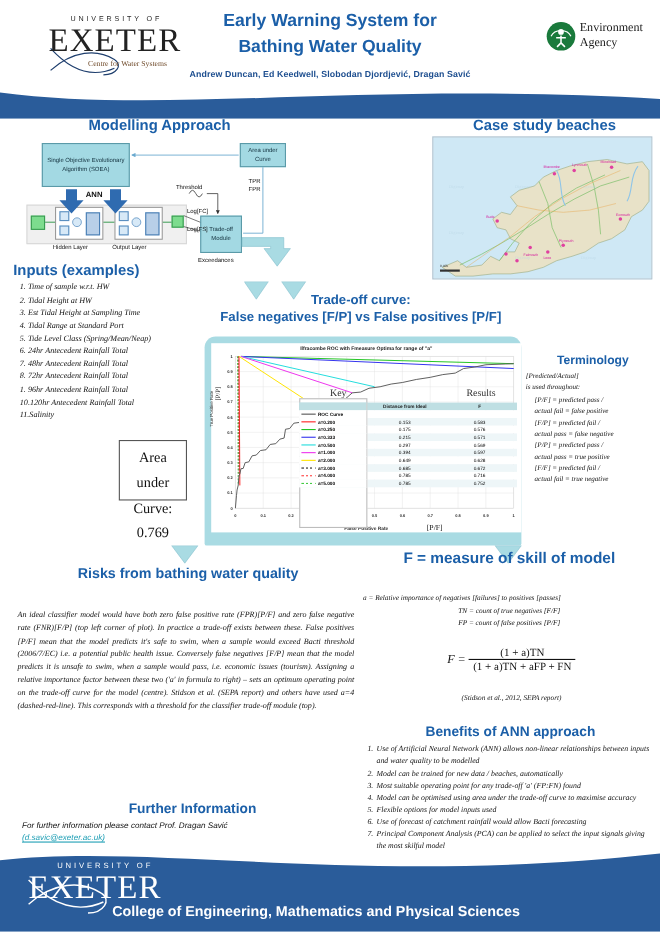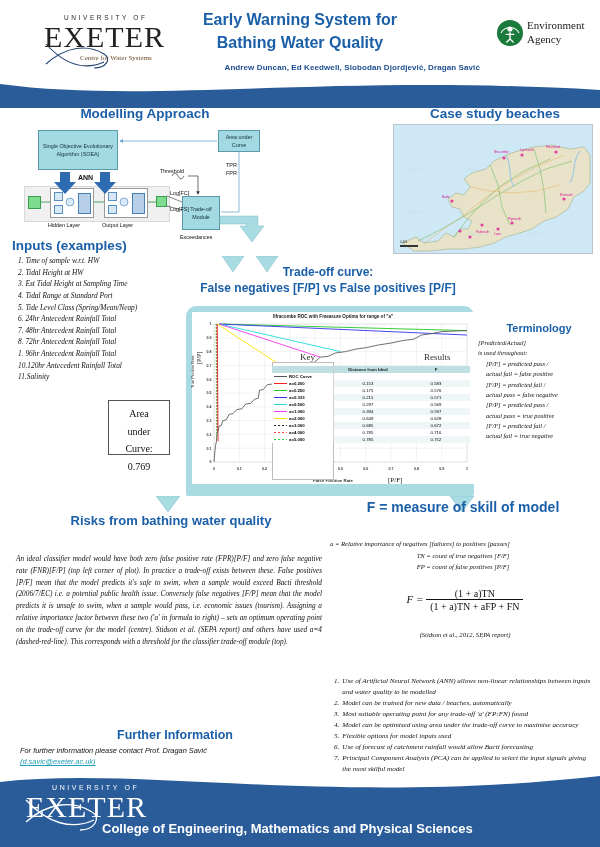--- a/index.html
+++ b/index.html
@@ -12,21 +12,21 @@
   }
   .poster { position: relative; width: 600px; height: 847px; background:#fff; }
 
   
   .header { position:absolute; left:0; top:0; width:600px; height:100px; }
   .hdr-title {
     position:absolute; left:150px; top:8px; width:300px;
     text-align:center; color:#1b5fa8; font-weight:bold; font-size:16px; line-height:1.45;
   }
   .hdr-authors {
-    position:absolute; left:120px; top:63px; width:360px; text-align:right;
+    position:absolute; left:120px; top:63px; width:360px; text-align:center;
     color:#1d4e8f; font-weight:bold; font-size:8px; letter-spacing:.1px;
   }
   
   .ex-logo { position:absolute; left:22px; top:14px; width:165px; height:48px; color:#1f3f6e; }
   .ex-univ { position:absolute; left:42px; top:0px; font-size:6.5px; letter-spacing:2.6px; color:#2a2a2a; }
   .ex-word { position:absolute; left:22px; top:6px; font-family:"Liberation Serif",serif;
              font-size:30px; letter-spacing:1px; color:#222; font-weight:normal;}
   .ex-sub { position:absolute; left:58px; top:40px; font-size:7px; color:#6f4a2a; font-family:"Liberation Serif",serif; }
   .ex-swash { position:absolute; left:20px; top:18px; }
 
@@ -58,21 +58,21 @@
   .nrn-ramp { position:absolute; background:#b8cfe8; border:1px solid #4a7fb5; }
   .green-sq { position:absolute; background:#7ddc8e; border:1px solid #3a9c52; }
 
   
   .inp-title { position:absolute; left:12px; top:238px; font-size:13.5px; }
   .inp-list { position:absolute; left:18px; top:255px; width:175px;
               font-family:"Liberation Serif",serif; font-style:italic; font-size:7.4px;
               line-height:1.57; color:#111; }
   .auc-box { position:absolute; left:108px; top:400px; width:62px; height:55px;
              border:1px solid #555; background:#fff; text-align:center;
-             font-family:"Liberation Serif",serif; font-size:10px; color:#111;
+             font-family:"Liberation Serif",serif; font-size:13px; color:#111;
              line-height:1.75; padding-top:4px; }
 
   
   .cs-title { position:absolute; left:400px; top:106px; width:190px; font-size:13.5px; }
   .cs-map { position:absolute; left:393px; top:124px; width:200px; height:130px;
             border:1px solid #b9c6cf; background:#cfe8f5; overflow:hidden; }
 
   
   .tc-title { position:absolute; left:178px; top:264px; width:300px; font-size:12px; line-height:1.35; }
   .tc-panel { position:absolute; left:186px; top:306px; width:288px; height:190px;
@@ -569,20 +569,21 @@
   </div>
   <div class="formula">
     <span style="font-style:italic;">F =</span>
     <span class="frac">
       <span class="num" style="display:block;">(1 + a)TN</span>
       <span class="den" style="display:block;">(1 + a)TN + aFP + FN</span>
     </span>
   </div>
   <div class="f-cite">(Stidson et al., 2012, SEPA report)</div>
 
+  <div class="h-blue ben-title">Benefits of ANN approach</div>
   <div class="ben-list" id="ben-list">
       <div class="li">
         <span class="n">1.</span>
         <span>Use of Artificial Neural Network (ANN) allows non-linear relationships between inputs and water quality to be modelled</span>
       </div>
       <div class="li">
         <span class="n">2.</span>
         <span>Model can be trained for new data / beaches, automatically</span>
       </div>
       <div class="li">

